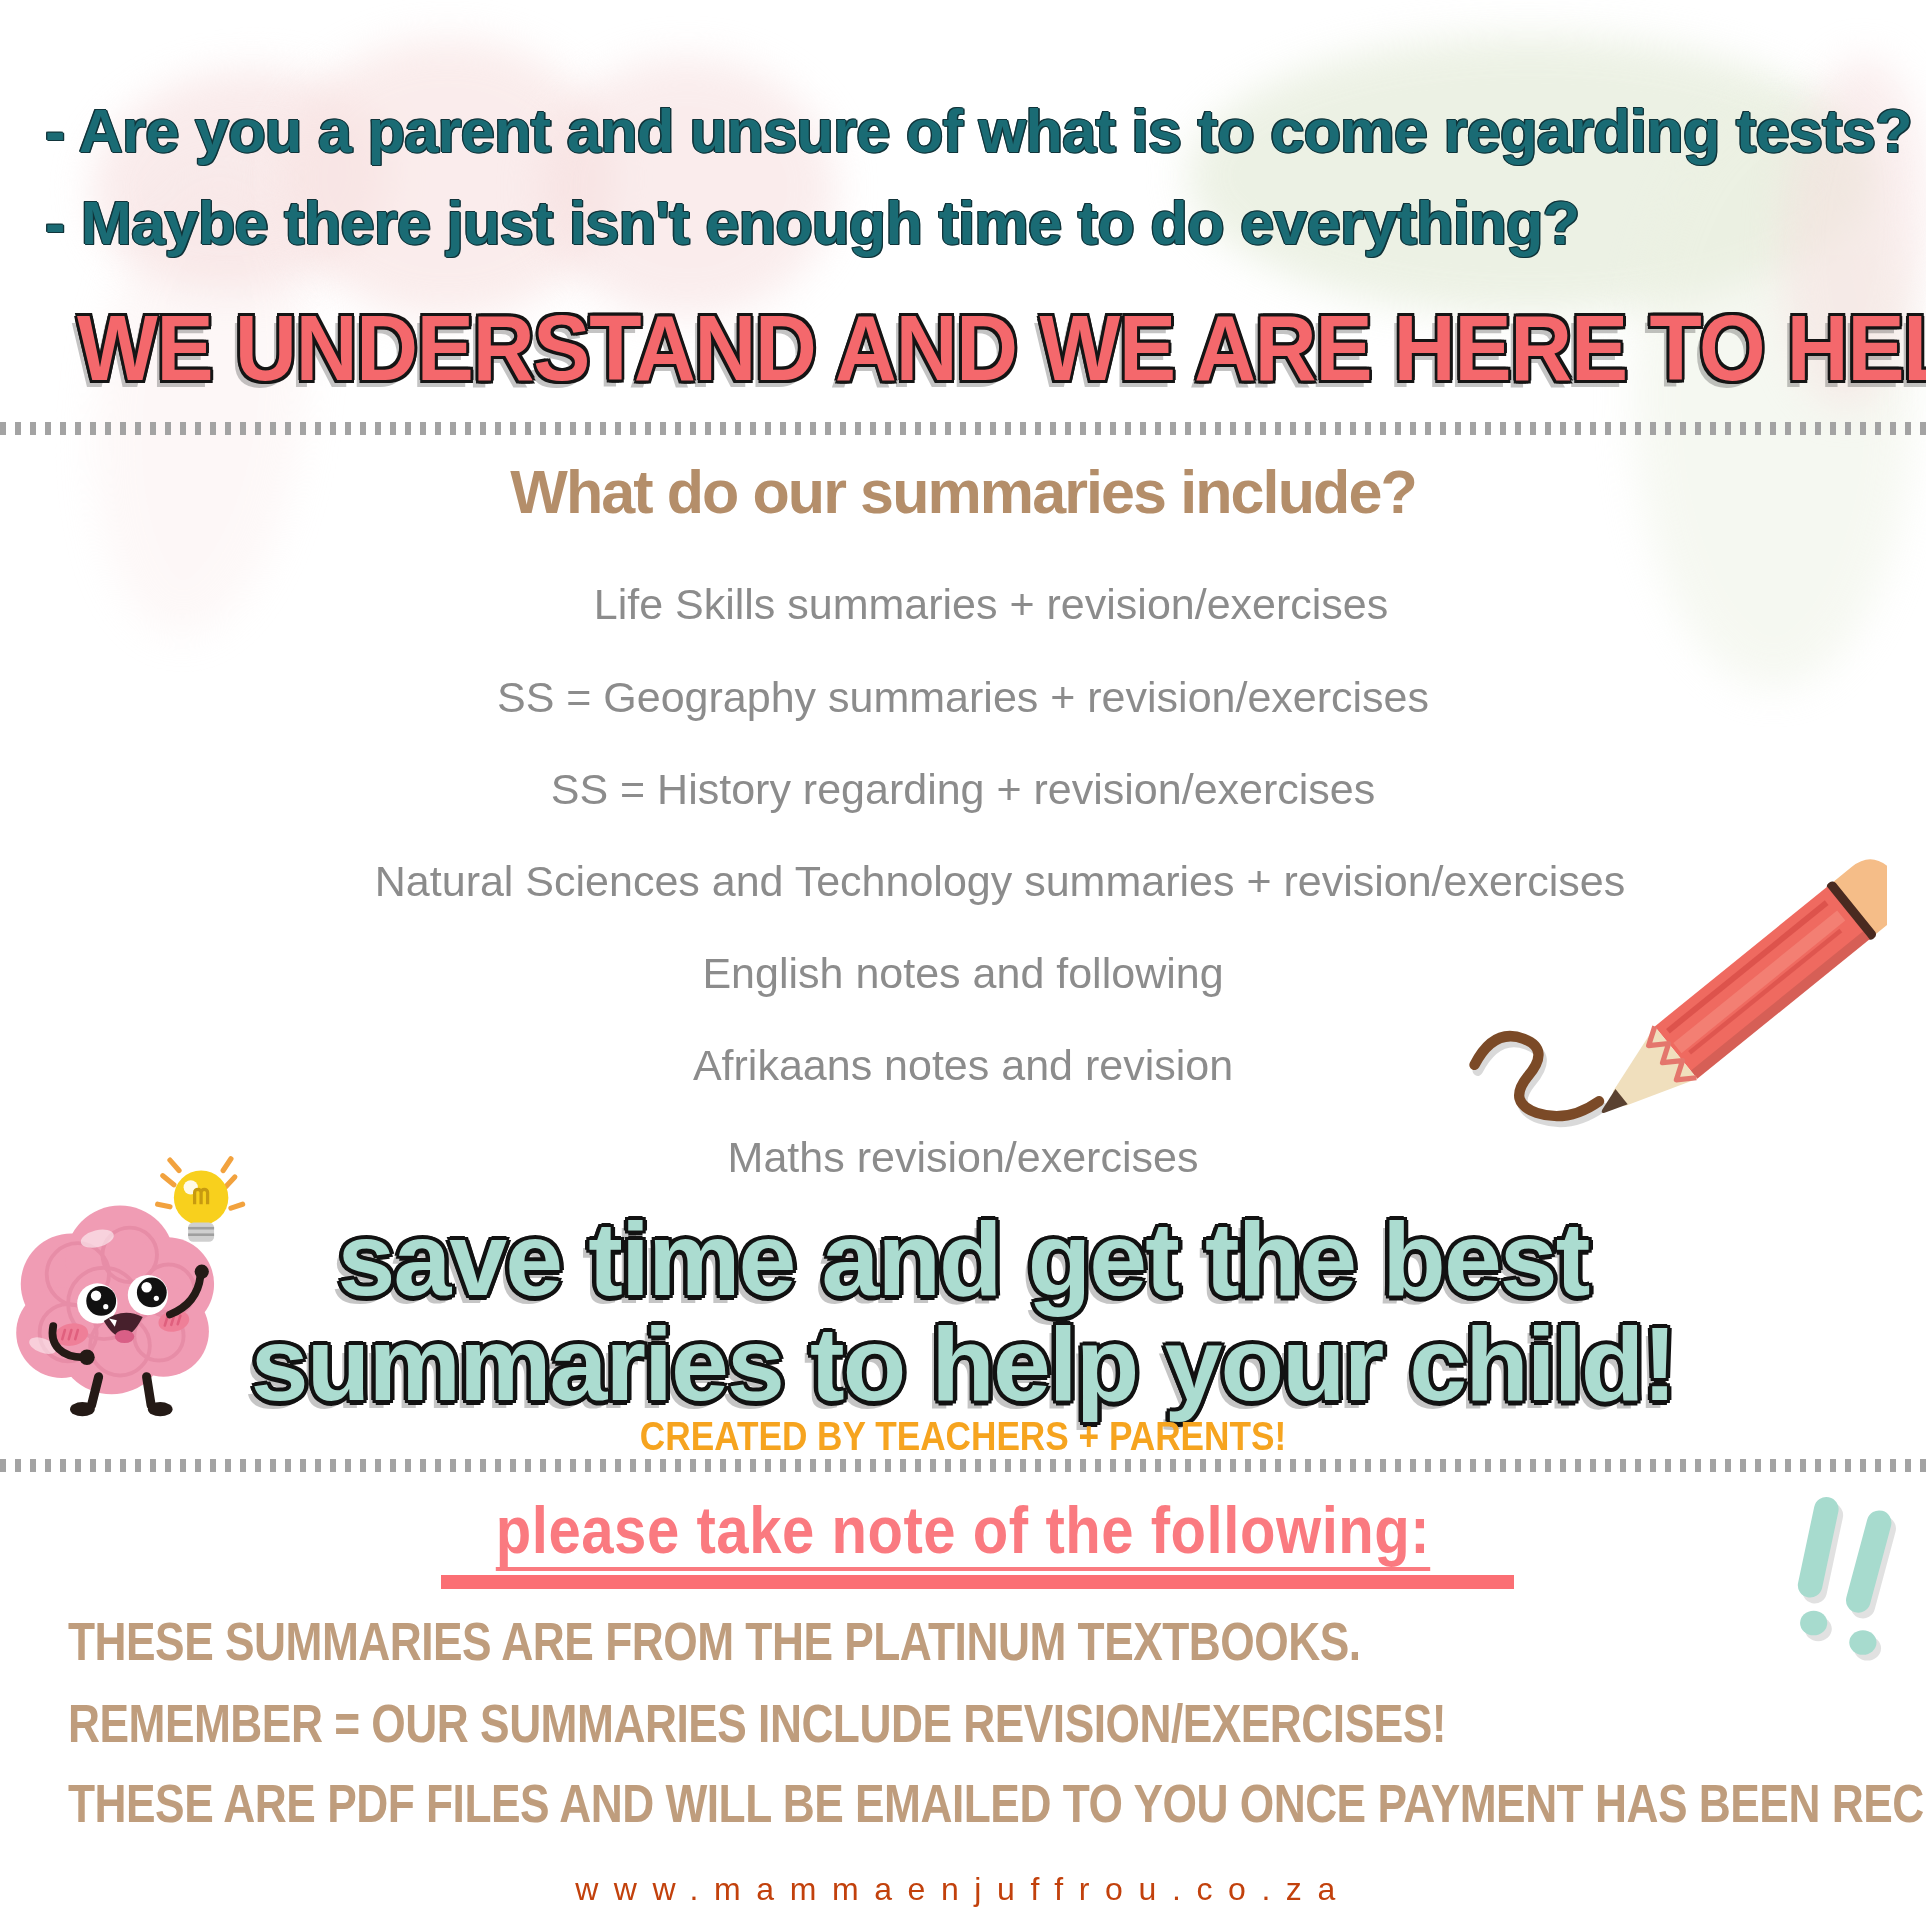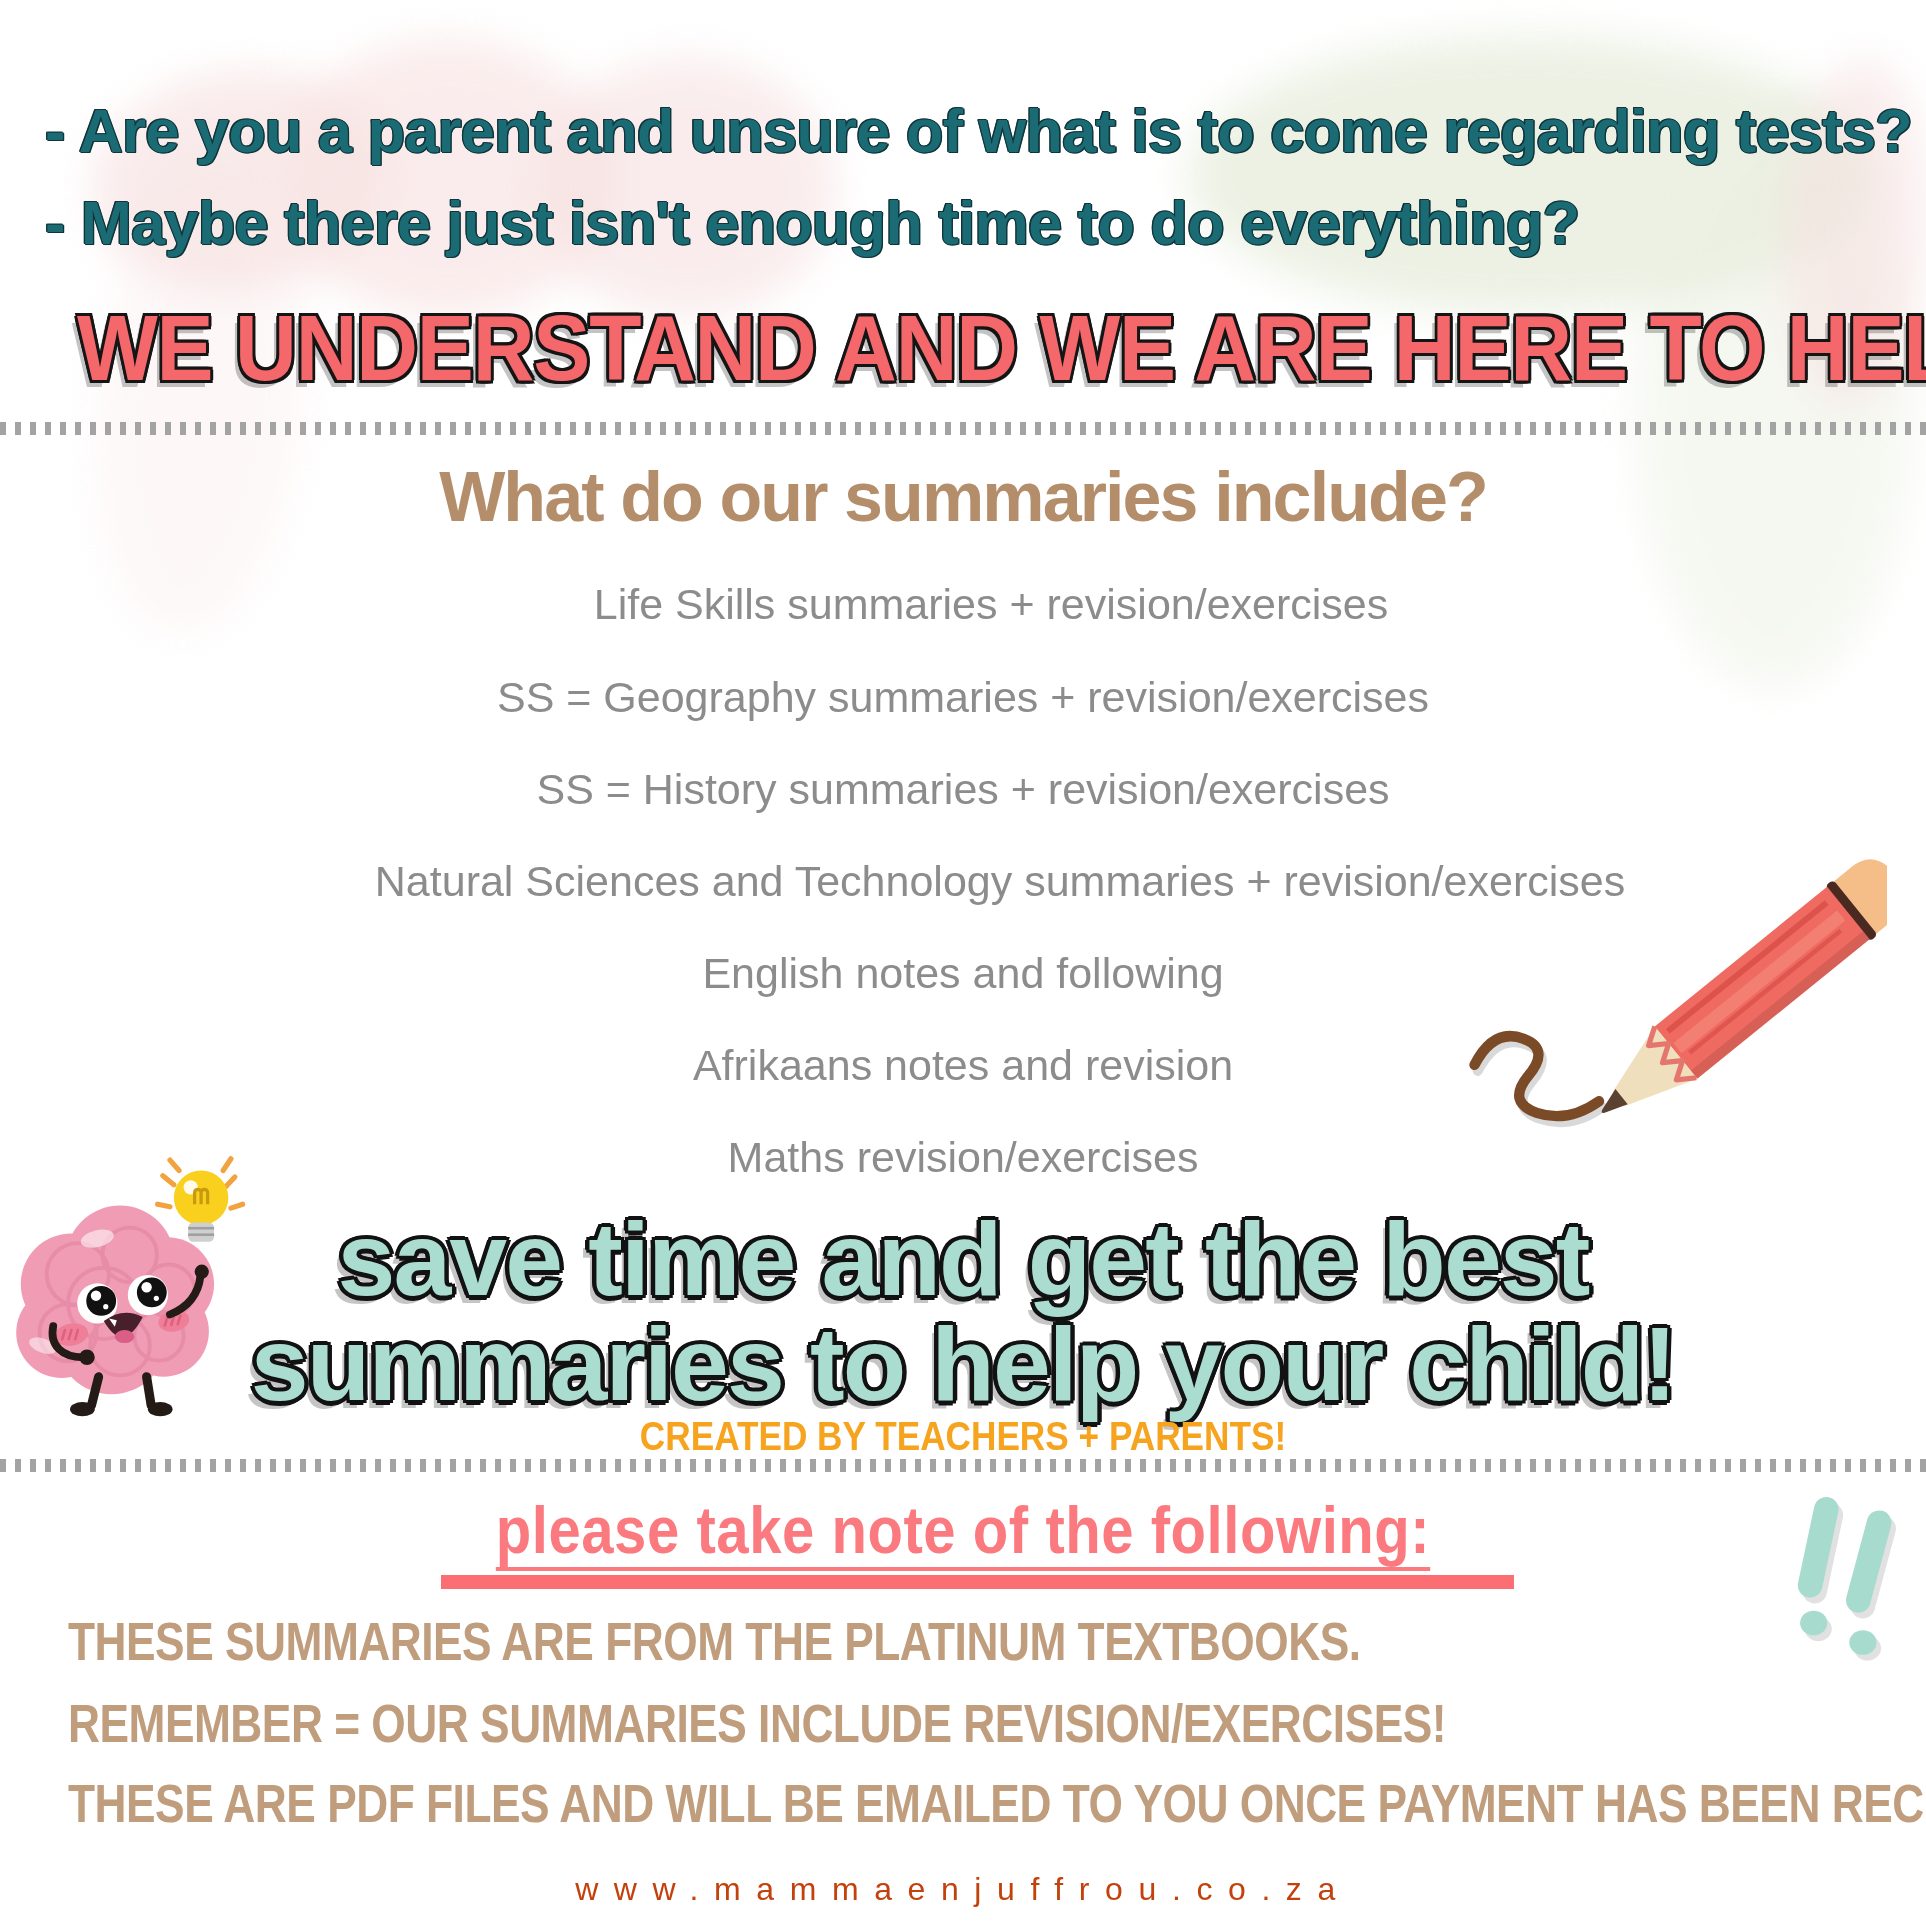--- a/index.html
+++ b/index.html
@@ -29,21 +29,21 @@
     transform:scaleX(.92);transform-origin:50% 50%;letter-spacing:-1.3px;
     text-shadow:3.2px 0 #151515,-3.2px 0 #151515,0 3.2px #151515,0 -3.2px #151515,
                 2.6px 2.6px #151515,-2.6px -2.6px #151515,2.6px -2.6px #151515,-2.6px 2.6px #151515,
                 -5.8px 7.1px 0 rgba(60,60,60,.30);
   }
   .divider{
     left:0;width:1926px;height:13px;
     background:repeating-linear-gradient(90deg,#a3a3a3 0 6.5px,transparent 6.5px 15px);
   }
   .sum-heading{
-    top:457px;font-size:70px;font-weight:700;color:#b48e6a;letter-spacing:-1.9px;white-space:nowrap;
+    top:457px;font-size:61px;font-weight:700;color:#b48e6a;letter-spacing:-1.9px;white-space:nowrap;
   }
   .list-item{
     font-size:43px;color:#8c8c8c;font-weight:400;white-space:nowrap;letter-spacing:0px;
   }
   .cta{
     font-size:104px;font-weight:700;color:#abdcd0;white-space:nowrap;letter-spacing:-1.9px;
     text-shadow:4.5px 0 #121212,-4.5px 0 #121212,0 4.5px #121212,0 -4.5px #121212,
                 3.2px 3.2px #121212,-3.2px -3.2px #121212,3.2px -3.2px #121212,-3.2px 3.2px #121212,
                 -6.5px 8.4px 0 rgba(90,90,90,.35);
   }
@@ -85,21 +85,21 @@
   <div class="abs question" style="top:188px;">- Maybe there just isn't enough time to do everything?</div>
 
   <div class="abs center banner">WE UNDERSTAND AND WE ARE HERE TO HELP!</div>
 
   <div class="abs divider" style="top:422px;"></div>
 
   <div class="abs center sum-heading">What do our summaries include?</div>
 
   <div class="abs center list-item" style="top:580px;padding-left:28px;">Life Skills summaries + revision/exercises</div>
   <div class="abs center list-item" style="top:673px;">SS = Geography summaries + revision/exercises</div>
-  <div class="abs center list-item" style="top:765px;">SS = History summaries + revision/exercises</div>
+  <div class="abs center list-item" style="top:765px;">SS = History regarding + revision/exercises</div>
   <div class="abs center list-item" style="top:857px;padding-left:37px;">Natural Sciences and Technology summaries + revision/exercises</div>
   <div class="abs center list-item" style="top:949px;">English notes and following</div>
   <div class="abs center list-item" style="top:1041px;">Afrikaans notes and revision</div>
   <div class="abs center list-item" style="top:1133px;">Maths revision/exercises</div>
 
   <div class="abs" style="left:1433px;top:804px;">
     <svg width="454" height="344" viewBox="0 0 700 530">
 
       <path d="M64,402 q30,-58 76,-40 q42,16 6,58 q-32,40 14,56 q48,16 96,-18" fill="none" stroke="rgba(0,0,0,0.15)" stroke-width="16" stroke-linecap="round" transform="translate(5,9)"></path>
 

